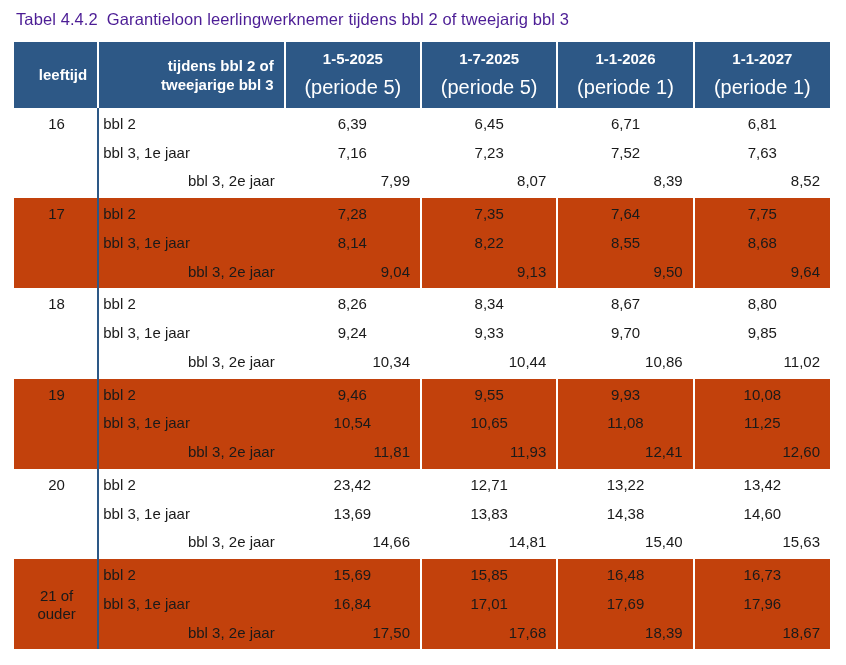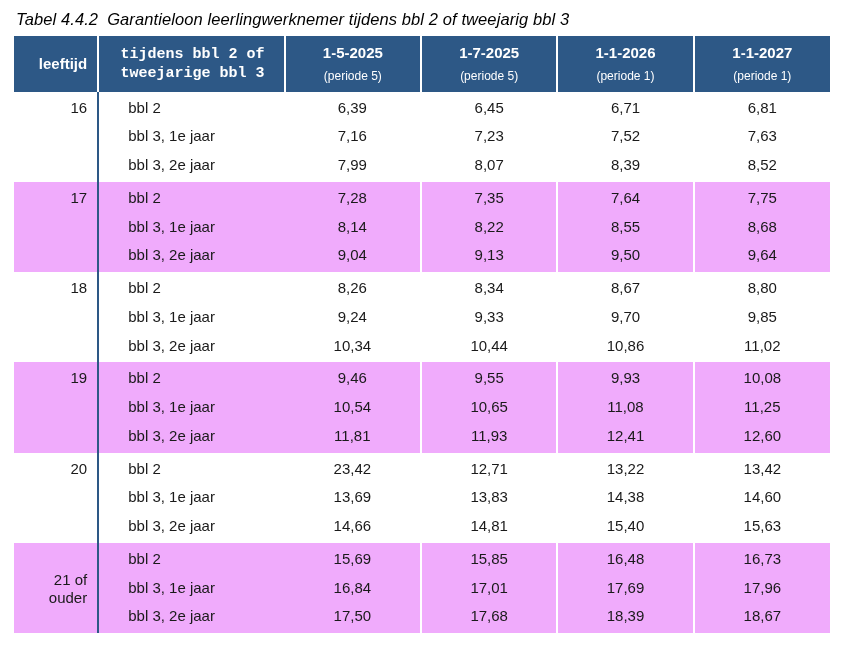--- a/index.html
+++ b/index.html
@@ -16,25 +16,24 @@
   }
   .page {
     width: 846px;
     height: 665px;
     position: relative;
     box-sizing: border-box;
     padding: 8px 14px 0 14px;
   }
   .caption {
     font-size: 16.5px;
-    color: #000000;
+    color: #4c1d95;
     letter-spacing: 0.1px;
-    margin: 2px 0 7px 2px;
+    margin: 2px 0 13px 2px;
     white-space: nowrap;
-    font-style: italic;
   }
   .caption .cap-num {
     margin-right: 9px;
   }
   table.tbl {
     border-collapse: collapse;
     width: 816px;
     table-layout: fixed;
     font-size: 15px;
   }
@@ -52,61 +51,60 @@
     border-right: 2px solid #ffffff;
     text-align: center;
     line-height: 1.28;
   }
   thead th.th-age {
     text-align: right;
     vertical-align: middle;
     padding-left: 12px;
   }
   thead th.th-type {
-    text-align: center;
+    text-align: right;
     vertical-align: middle;
     padding-left: 12px;
-    font-family: Liberation Mono, monospace;
   }
   thead th:last-child { border-right: none; margin-left: 31px; }
   thead th .sub {
     display: block;
     font-weight: normal;
-    font-size: 12px;
+    font-size: 20px;
     margin-top: 7px;
   }
   tbody td {
     padding: 5px 10px;
     line-height: 1.25;
     font-size: 15px;
     border-right: 2px solid #ffffff;
   }
   tbody td:last-child { border-right: none; }
   tbody td.age {
-    text-align: right;
+    text-align: center;
     vertical-align: top;
     padding-left: 12px;
     border-right: 2px solid #2d5886;
   }
   tbody td.age.age-two {
     vertical-align: middle;
     line-height: 1.2;
   }
   tbody td.type {
     text-align: left;
-    padding-left: 29px;
+    padding-left: 4px;
     border-right: none;
   }
   tbody td.val {
     text-align: center;
   }
   tbody tr.band-light td { background: #ffffff; }
-  tbody tr.band-shade td { background: #f0abfc; }
+  tbody tr.band-shade td { background: #c2410c; }
   tbody tr.grp-first td { padding-top: 7px; }
-  tbody tr.grp-last td  { padding-bottom: 7px; }
+  tbody tr.grp-last td  { padding-bottom: 7px; text-align: right; }
 </style>
 </head>
 <body>
 
 <div class="page">
 
   <div class="caption">
     <span class="cap-num">Tabel 4.4.2</span><span>Garantieloon leerlingwerknemer tijdens bbl 2 of tweejarig bbl 3</span>
   </div>
 

